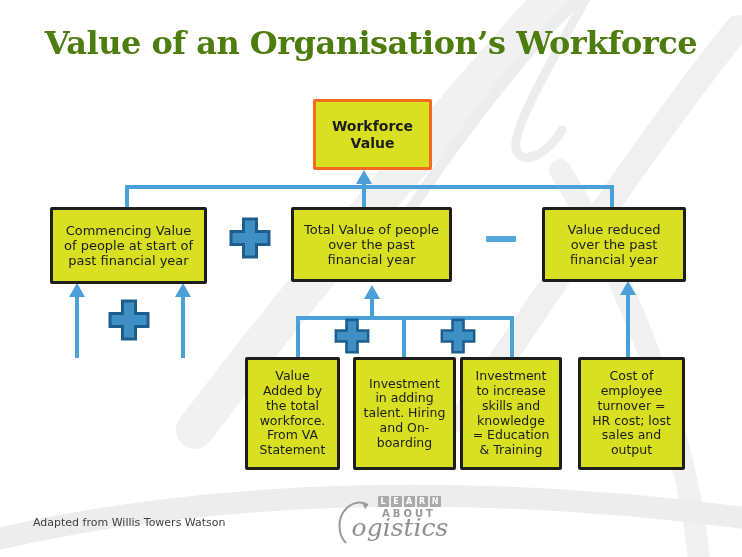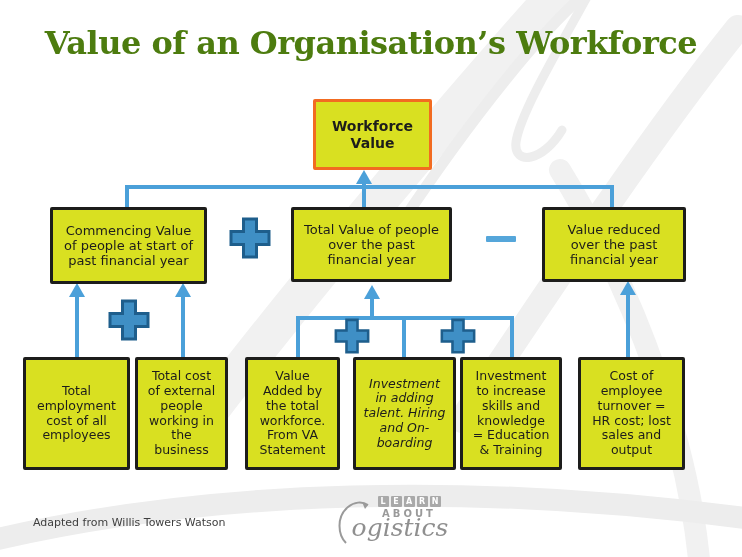--- a/index.html
+++ b/index.html
@@ -85,24 +85,22 @@
   </svg>
 
   <div class="page-title">Value of an Organisation’s Workforce</div>
 
   <div class="node root" style="left:313px;top:99px;width:119px;height:71px;">Workforce Value</div>
 
   <div class="node l2" style="left:50px;top:207px;width:157px;height:77px;">Commencing Value of people at start of past financial year</div>
   <div class="node l2" style="left:291px;top:207px;width:161px;height:75px;">Total Value of people over the past financial year</div>
   <div class="node l2" style="left:542px;top:207px;width:144px;height:75px;">Value reduced over the past financial year</div>
 
-  <div class="node l3" style="left:23px;top:357px;width:107px;height:113px;">Total employment cost of all employees</div>
-  <div class="node l3" style="left:135px;top:357px;width:93px;height:113px;">Total cost of external people working in the business</div>
   <div class="node l3" style="left:245px;top:357px;width:95px;height:113px;">Value Added by the total workforce. From VA Statement</div>
-  <div class="node l3" style="left:353px;top:357px;width:103px;height:113px;font-style:italic;">Investment in adding talent. Hiring and On-boarding</div>
+  <div class="node l3" style="left:353px;top:357px;width:103px;height:113px;">Investment in adding talent. Hiring and On-boarding</div>
   <div class="node l3" style="left:460px;top:357px;width:102px;height:113px;">Investment to increase skills and knowledge = Education &amp; Training</div>
   <div class="node l3" style="left:578px;top:357px;width:107px;height:113px;">Cost of employee turnover = HR cost; lost sales and output</div>
 
   <div class="attribution">Adapted from Willis Towers Watson</div>
 
   <div class="logo">
     <div class="logo-top">
       <span class="tile">L</span>
       <span class="tile">E</span>
       <span class="tile">A</span>

